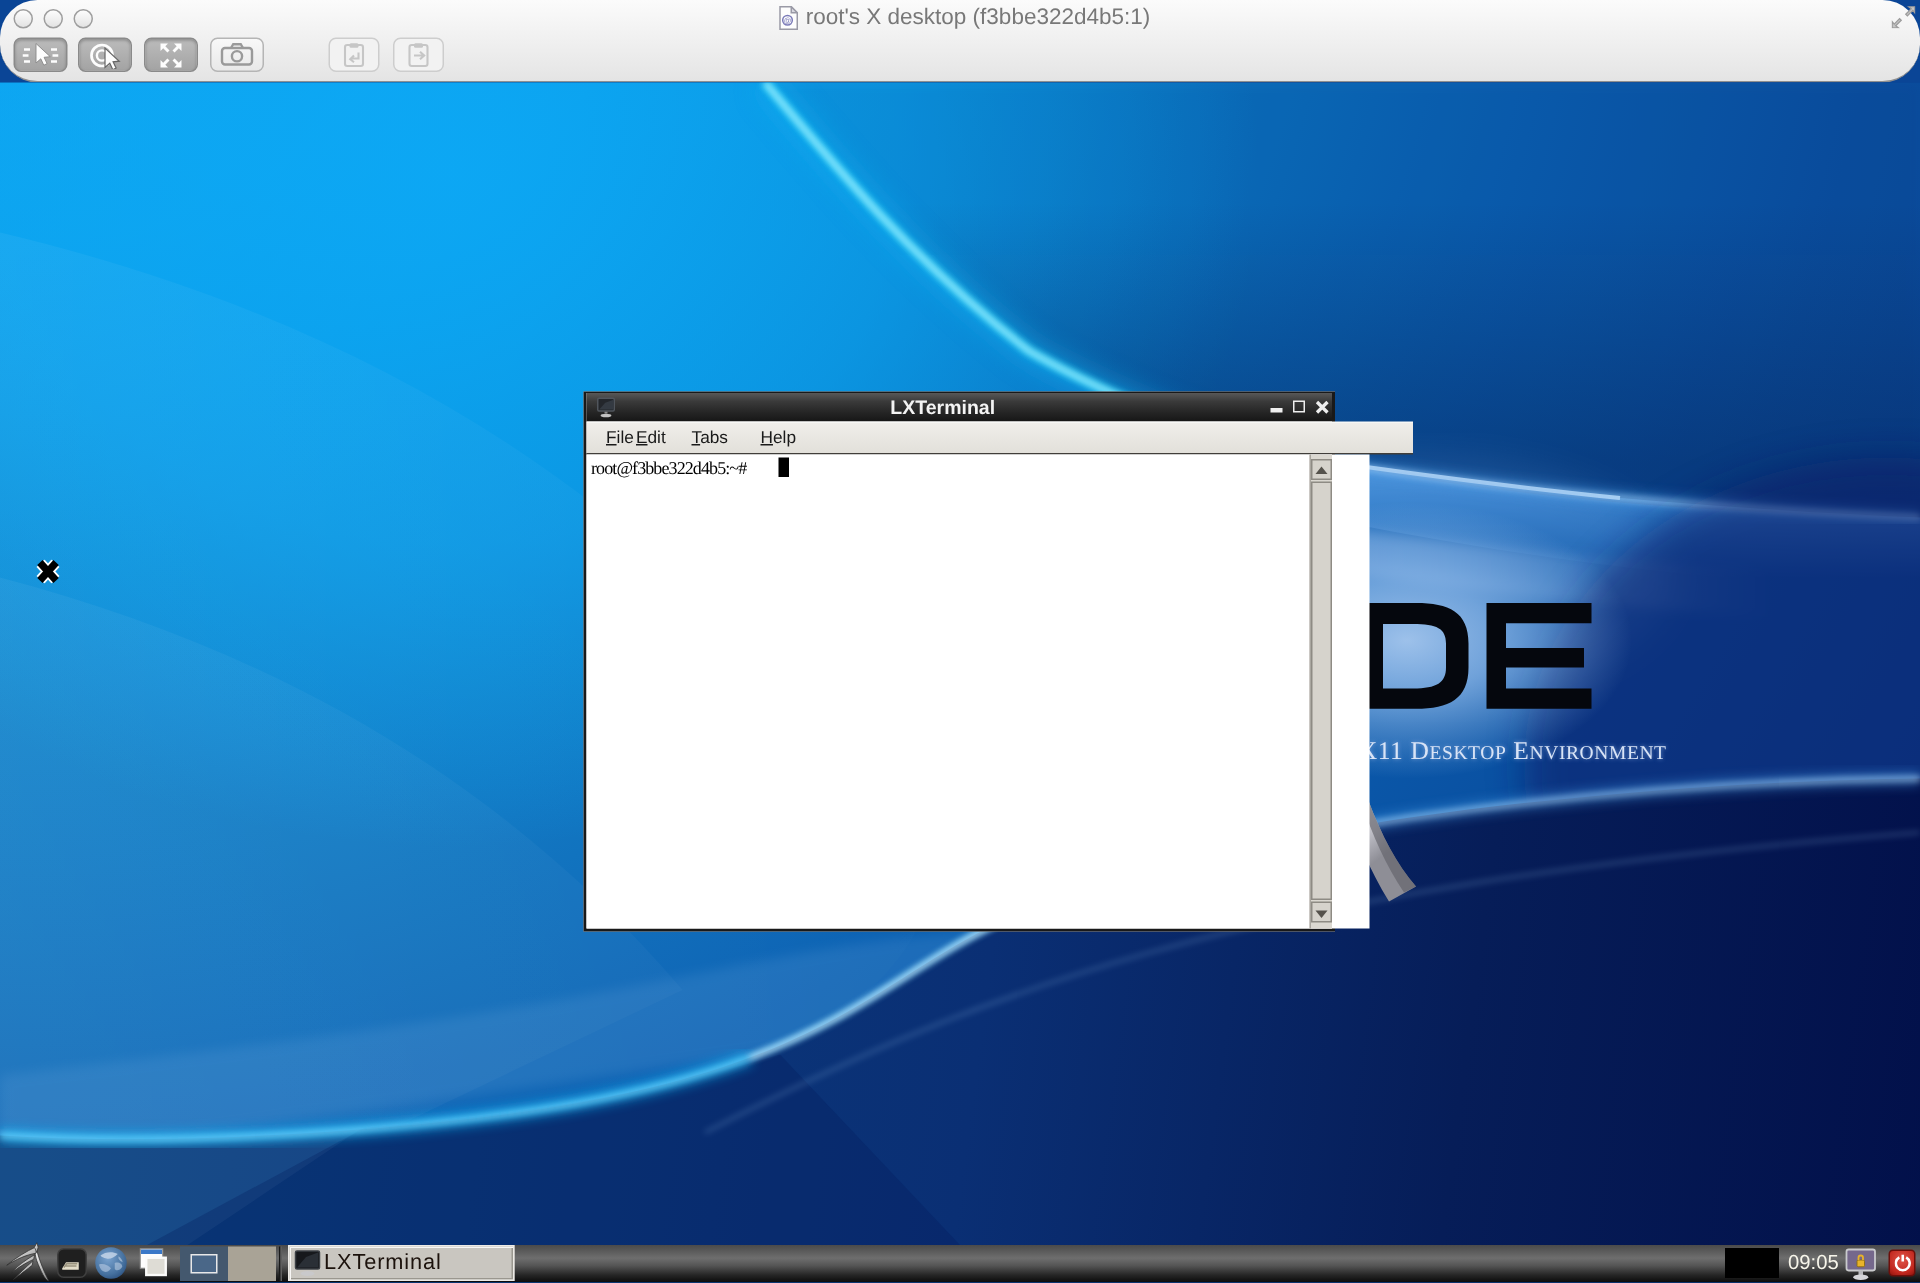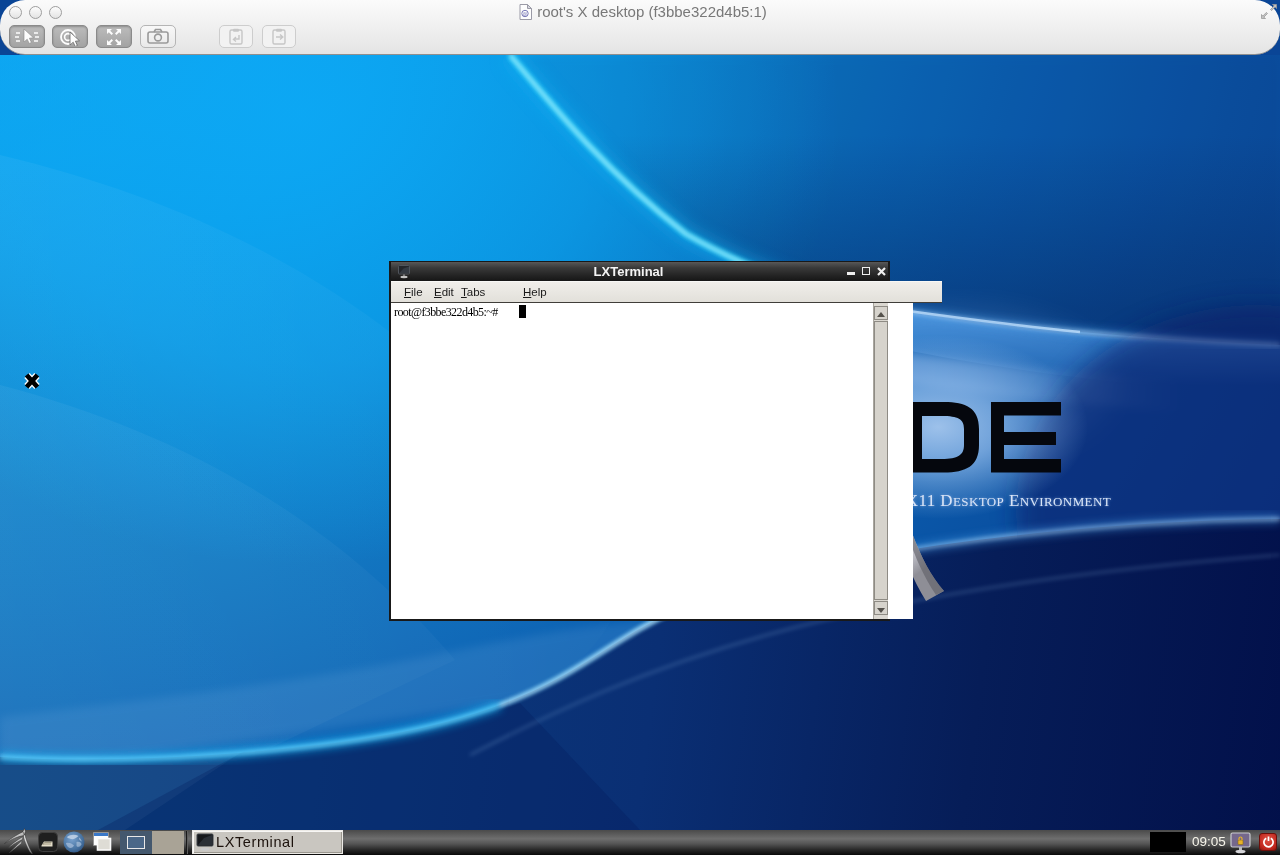--- a/index.html
+++ b/index.html
@@ -248,23 +248,23 @@
     <div class="abs" style="left:471px;top:5px;width:6px;height:6px;border:1.6px solid #efefef;"></div>
     <svg class="abs" style="left:486px;top:5px;" width="9" height="9" viewBox="0 0 9 9">
       <path d="M1,1 L8,8 M8,1 L1,8" stroke="#efefef" stroke-width="2.2"></path>
     </svg>
   </div>
 
   <div class="abs" style="left:0;top:19px;width:551px;height:22px;box-sizing:border-box;
        background:linear-gradient(#f0eeea,#e2e0da);border-top:1px solid #f8f8f6;border-bottom:1px solid #403e3a;
        font-size:11.5px;color:#1a1a1a;">
     <span class="abs" style="left:13px;top:4px;"><u>F</u>ile</span>
-    <span class="abs" style="left:43px;top:4px;"><u>E</u>dit</span>
+    <span class="abs" style="left:33px;top:4px;"><u>E</u>dit</span>
     <span class="abs" style="left:70px;top:4px;"><u>T</u>abs</span>
-    <span class="abs" style="left:132px;top:4px;"><u>H</u>elp</span>
+    <span class="abs" style="left:116px;top:4px;"><u>H</u>elp</span>
   </div>
 
   <div class="abs" style="left:0;top:41px;width:482px;height:316px;background:#fff;overflow:hidden;
        font-family:Liberation Serif, serif;font-size:12px;letter-spacing:-0.6px;color:#000;padding-left:40px;">
     <span class="abs" style="left:3px;top:2px;">root@f3bbe322d4b5:~#</span>
     <div class="abs" style="left:128px;top:2px;width:7px;height:13px;background:#000;"></div>
   </div>
 
   <div class="abs" style="left:482px;top:41px;width:15px;height:316px;background:#dbd8d1;border-left:1px solid #a9a69f;box-sizing:border-box;">
     <div class="abs" style="left:0px;top:3px;width:13.5px;height:14px;background:#d6d3cc;border:1px solid #8e8b84;box-sizing:border-box;">

